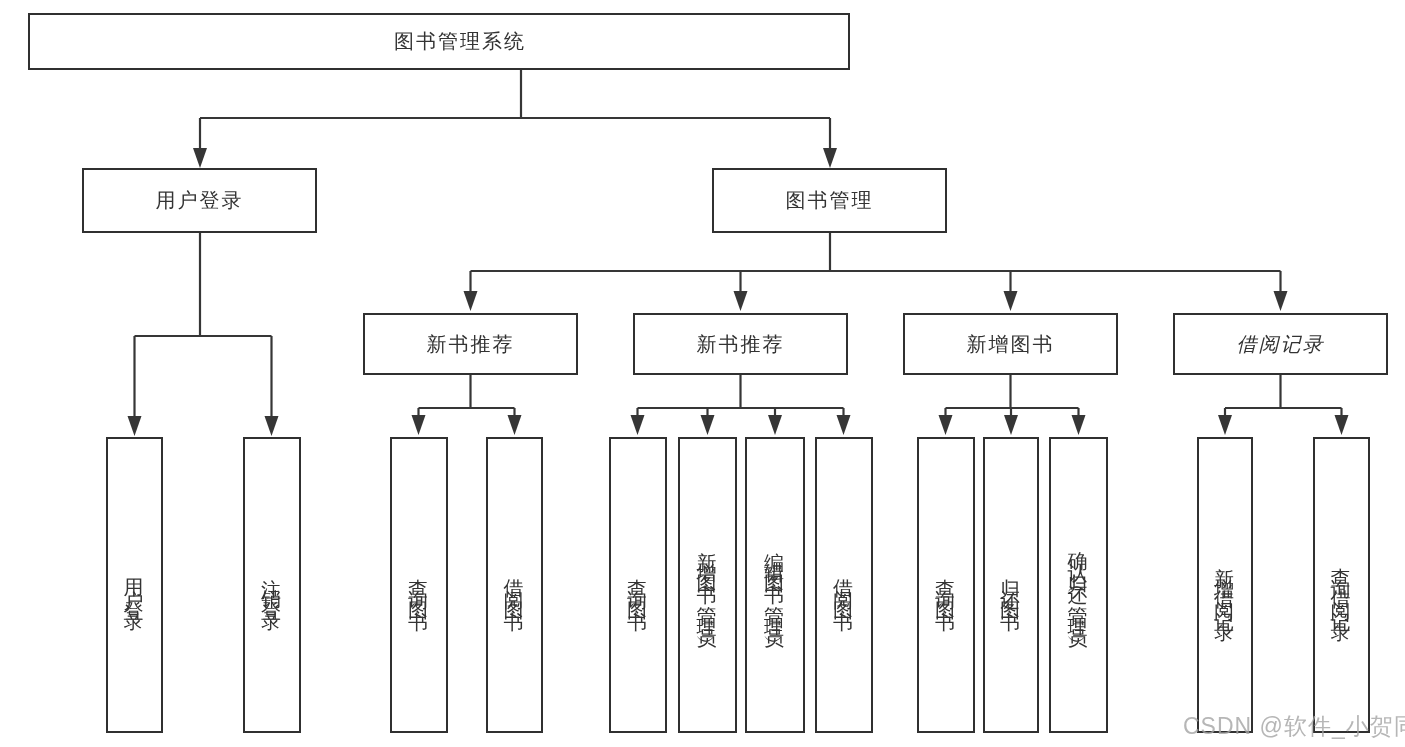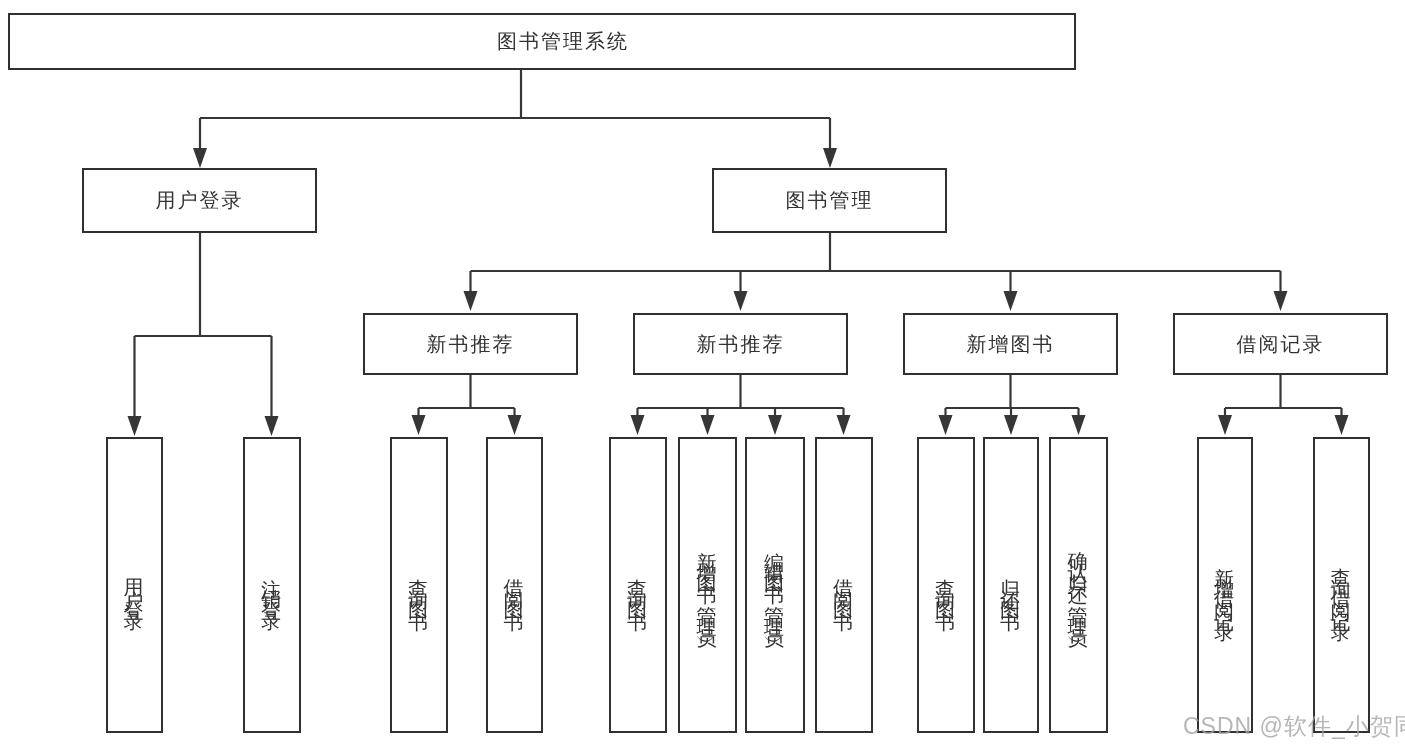--- a/index.html
+++ b/index.html
@@ -107,29 +107,29 @@
       <polygon points="768,415 782,415 775,435"></polygon>
       <polygon points="836.5,415 850.5,415 843.5,435"></polygon>
       <polygon points="938.5,415 952.5,415 945.5,435"></polygon>
       <polygon points="1004,415 1018,415 1011,435"></polygon>
       <polygon points="1071.5,415 1085.5,415 1078.5,435"></polygon>
       <polygon points="1218,415 1232,415 1225,435"></polygon>
       <polygon points="1334.5,415 1348.5,415 1341.5,435"></polygon>
     </g>
   </svg>
 
-  <div class="node" style="left:8px; top:13px; width:1068px; height:57px;padding-left:42px;">图书管理系统</div>
+  <div class="node" style="left:28px; top:13px; width:822px; height:57px;padding-left:42px;">图书管理系统</div>
 
   <div class="node" style="left:82px; top:168px; width:235px; height:65px;">用户登录</div>
   <div class="node" style="left:712px; top:168px; width:235px; height:65px;text-align:center;">图书管理</div>
 
   <div class="node" style="left:363px; top:313px; width:215px; height:62px;">新书推荐</div>
   <div class="node" style="left:633px; top:313px; width:215px; height:62px;">新书推荐</div>
   <div class="node" style="left:903px; top:313px; width:215px; height:62px;">新增图书</div>
-  <div class="node" style="left:1173px; top:313px; width:215px; height:62px;">借阅记录</div>
+  <div class="node" style="left:1173px; top:313px; width:215px; height:62px;font-style:italic;">借阅记录</div>
 
   <div class="node vnode" style="left:106px; top:437px; width:57px; height:296px;">用户登录</div>
   <div class="node vnode" style="left:243px; top:437px; width:58px; height:296px;">注销登录</div>
 
   <div class="node vnode" style="left:390px; top:437px; width:58px; height:296px;">查询图书</div>
   <div class="node vnode" style="left:486px; top:437px; width:57px; height:296px;">借阅图书</div>
 
   <div class="node vnode" style="left:609px; top:437px; width:58px; height:296px;">查询图书</div>
   <div class="node vnode" style="left:678px; top:437px; width:59px; height:296px;">新增图书（管理员）</div>
   <div class="node vnode" style="left:745px; top:437px; width:60px; height:296px;">编辑图书（管理员）</div>

